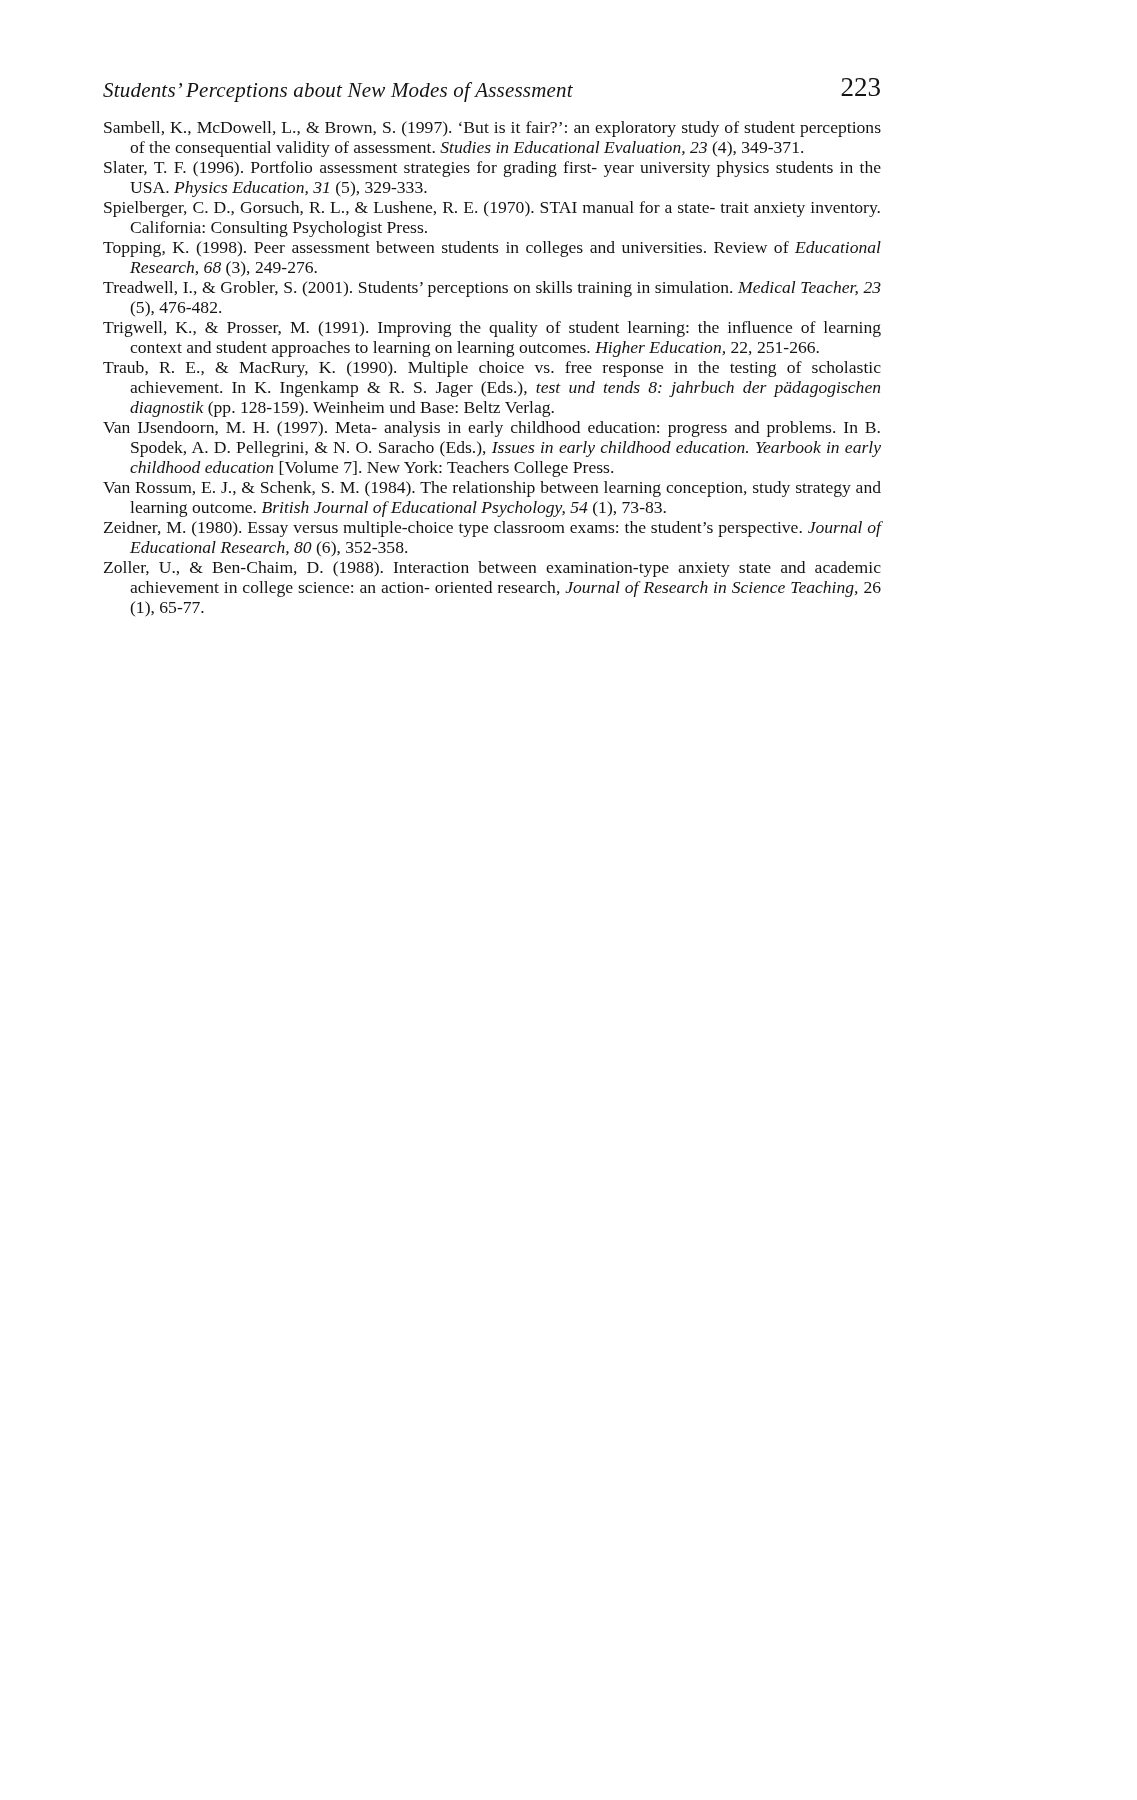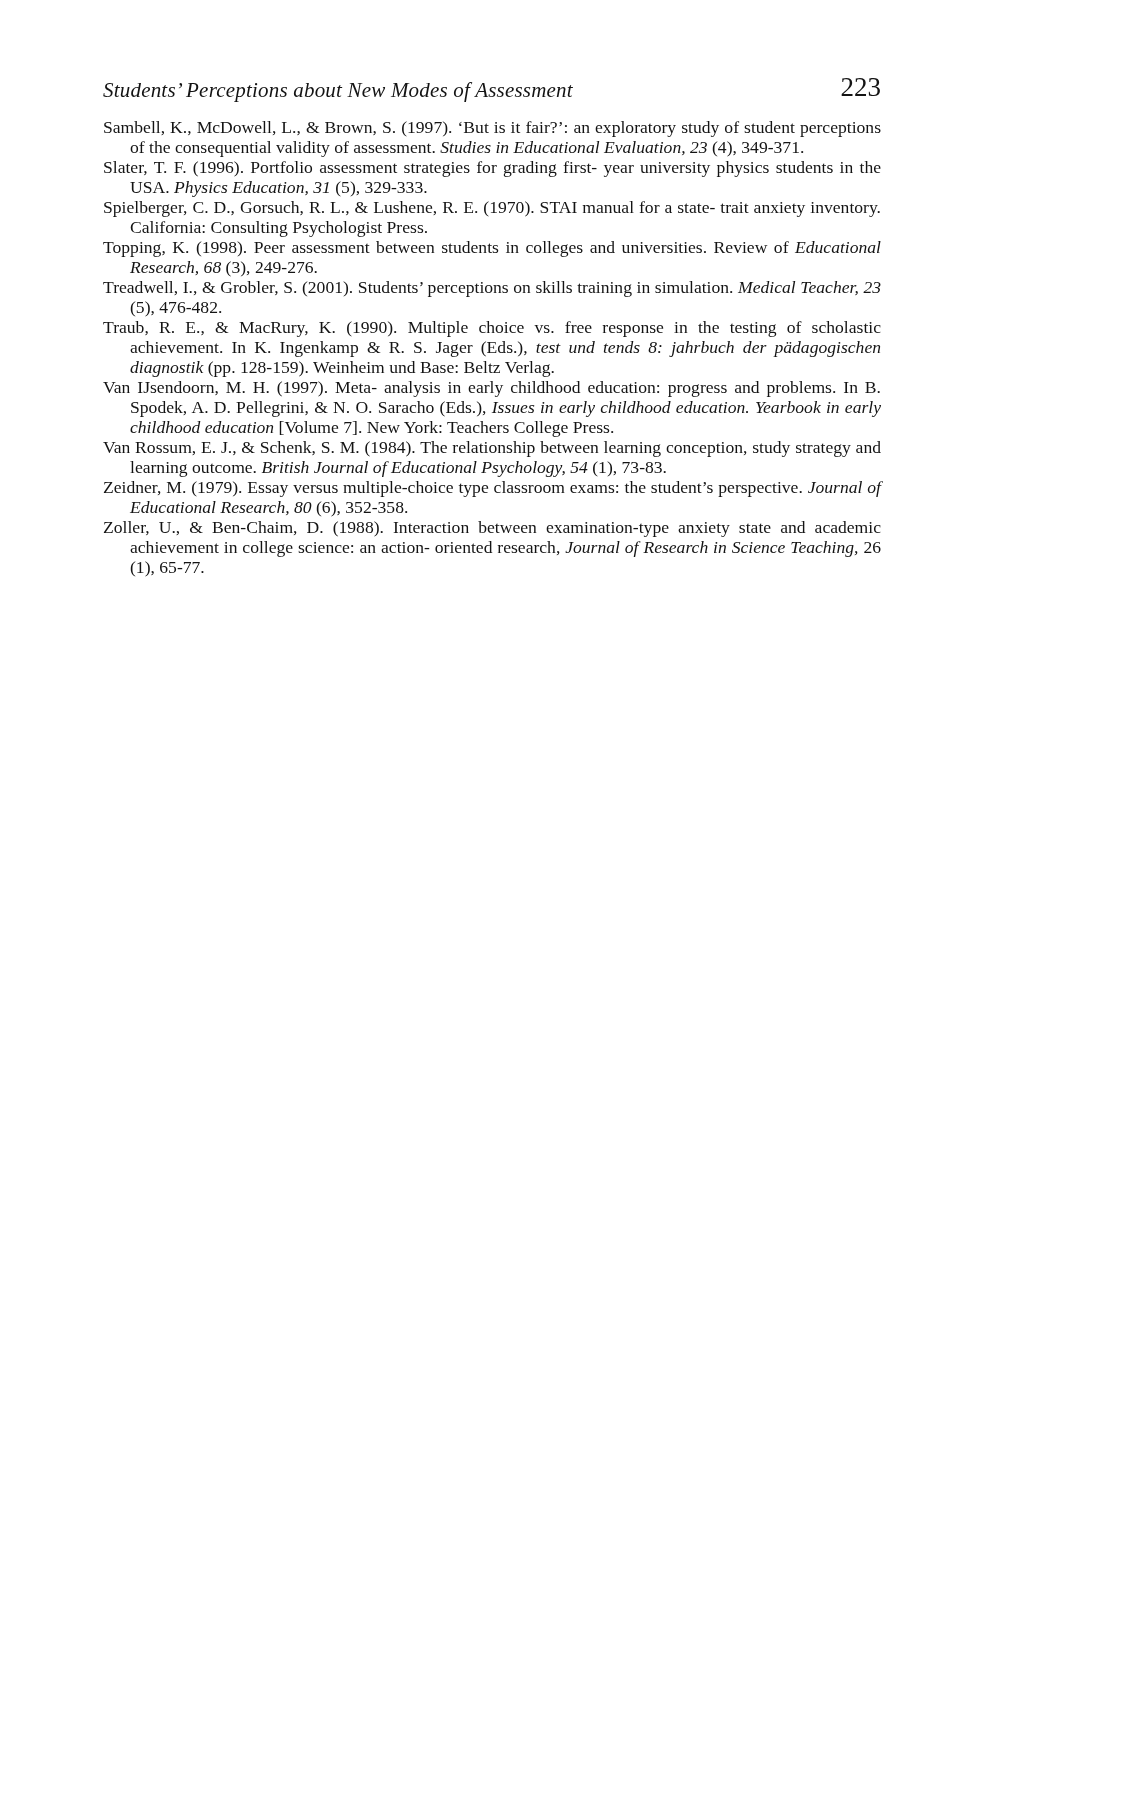--- a/index.html
+++ b/index.html
@@ -58,20 +58,21 @@
     <div class="header-row">
       <span class="running-title">Students’ Perceptions about New Modes of Assessment</span>
       <span class="page-number">223</span>
     </div>
     <div class="refs">
         <p class="ref"><span>Sambell, K., McDowell, L., &amp; Brown, S. (1997). ‘But is it fair?’: an exploratory study of student perceptions of the consequential validity of assessment. </span><span class="italic">Studies in Educational Evaluation, 23</span><span> (4), 349-371.</span></p>
         <p class="ref"><span>Slater, T. F. (1996). Portfolio assessment strategies for grading first- year university physics students in the USA. </span><span class="italic">Physics Education, 31</span><span> (5), 329-333.</span></p>
         <p class="ref"><span>Spielberger, C. D., Gorsuch, R. L., &amp; Lushene, R. E. (1970). STAI manual for a state- trait anxiety inventory. California: Consulting Psychologist Press.</span></p>
         <p class="ref"><span>Topping, K. (1998). Peer assessment between students in colleges and universities. Review of </span><span class="italic">Educational Research, 68</span><span> (3), 249-276.</span></p>
         <p class="ref"><span>Treadwell, I., &amp; Grobler, S. (2001). Students’ perceptions on skills training in simulation. </span><span class="italic">Medical Teacher, 23</span><span> (5), 476-482.</span></p>
+        <p class="ref"><span>Trigwell, K., &amp; Prosser, M. (1991). Improving the quality of student learning: the influence of learning context and student approaches to learning on learning outcomes. </span><span class="italic">Higher Education,</span><span> 22, 251-266.</span></p>
         <p class="ref"><span>Traub, R. E., &amp; MacRury, K. (1990). Multiple choice vs. free response in the testing of scholastic achievement. In K. Ingenkamp &amp; R. S. Jager (Eds.), </span><span class="italic">test und tends 8: jahrbuch der pädagogischen diagnostik</span><span> (pp. 128-159). Weinheim und Base: Beltz Verlag.</span></p>
         <p class="ref"><span>Van IJsendoorn, M. H. (1997). Meta- analysis in early childhood education: progress and problems. In B. Spodek, A. D. Pellegrini, &amp; N. O. Saracho (Eds.), </span><span class="italic">Issues in early childhood education. Yearbook in early childhood education</span><span> [Volume 7]. New York: Teachers College Press.</span></p>
         <p class="ref"><span>Van Rossum, E. J., &amp; Schenk, S. M. (1984). The relationship between learning conception, study strategy and learning outcome. </span><span class="italic">British Journal of Educational Psychology, 54</span><span> (1), 73-83.</span></p>
-        <p class="ref"><span>Zeidner, M. (1979). Essay versus multiple-choice type classroom exams: the student’s perspective. </span><span class="italic">Journal of Educational Research, 80</span><span> (6), 352-358.</span></p>
+        <p class="ref"><span>Zeidner, M. (1980). Essay versus multiple-choice type classroom exams: the student’s perspective. </span><span class="italic">Journal of Educational Research, 80</span><span> (6), 352-358.</span></p>
         <p class="ref"><span>Zoller, U., &amp; Ben-Chaim, D. (1988). Interaction between examination-type anxiety state and academic achievement in college science: an action- oriented research, </span><span class="italic">Journal of Research in Science Teaching,</span><span> 26 (1), 65-77.</span></p>
       </div>
   </div>
 </div>
 
 </body></html>

